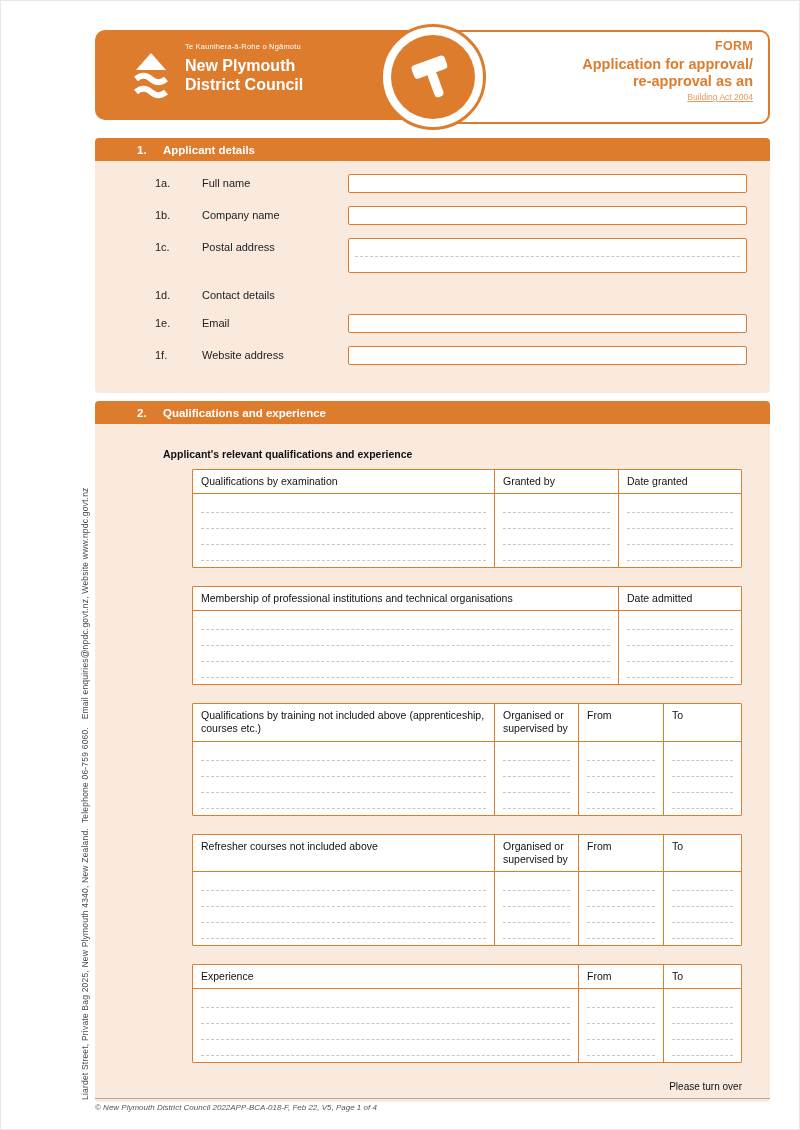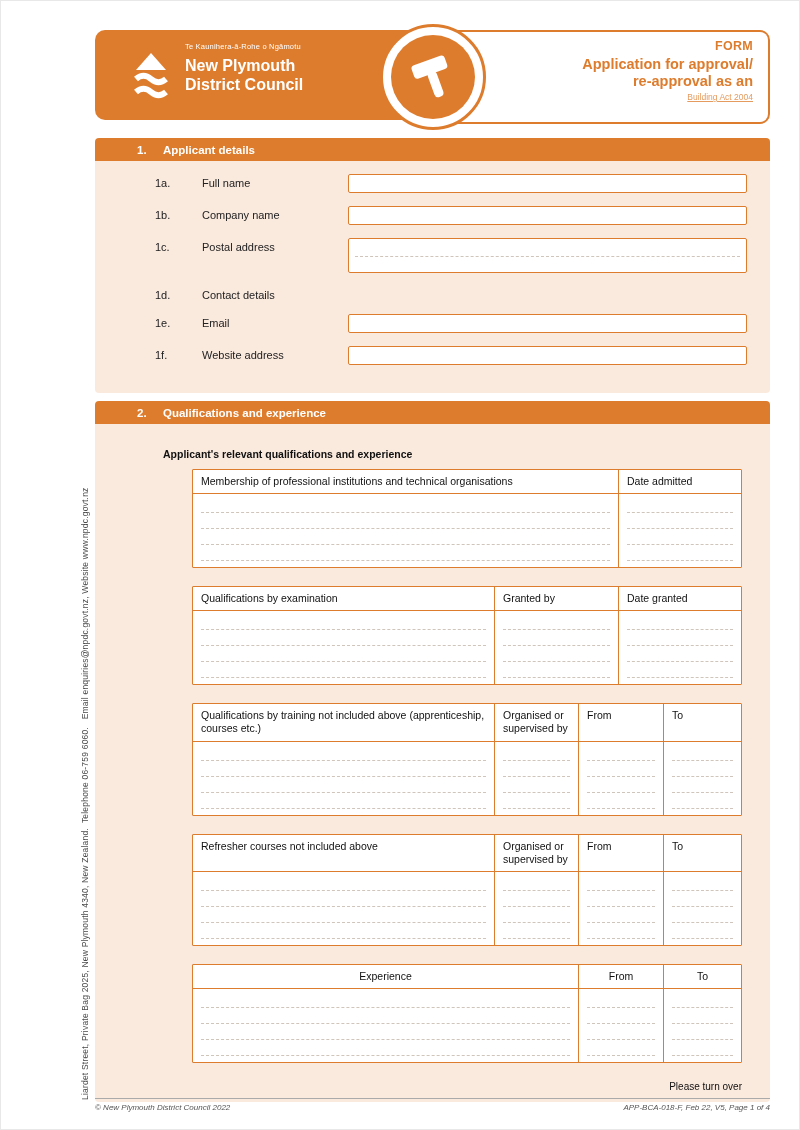--- a/index.html
+++ b/index.html
@@ -95,37 +95,37 @@
   
   .panel2 { padding:24px 28px 10px 68px; }
   .intro { font-size:10.5px; font-weight:bold; margin-bottom:9px; color:#111; }
   .qtable {
     display:grid; margin-left:29px; width:550px; margin-bottom:18px;
     background:#fff; border:1.5px solid var(--orange); border-radius:1px;
   }
   .t1 { grid-template-columns:302px 124px 1fr; }
   .t2 { grid-template-columns:426px 1fr; }
   .t3, .t4 { grid-template-columns:302px 84px 85px 1fr; }
-  .t5 { grid-template-columns:386px 85px 1fr;text-align:center; }
+  .t5 { grid-template-columns:386px 85px 1fr; }
   .qtable > div { border-right:1px solid var(--orange); }
   .qtable > div.lastcol { border-right:none; }
   .th {
     padding:5px 8px; font-size:10.5px; line-height:1.25; color:#111;
     border-bottom:1.5px solid var(--orange);
   }
   .td { padding:3px 8px 6px; }
   .wline { height:16px; border-bottom:1px dashed var(--dash); }
 
   .turn { text-align:right; font-size:10px; color:#111; margin-top:10px; }
 
   
   .footer {
     position:absolute; left:95px; width:675px; top:1098px;
     border-top:1px solid #aaa; padding-top:4px;
-    display:flex; justify-content:space-between;
+    display:flex; justify-content:flex-start;
     font-size:8px; font-style:italic; color:#555;
   }
 </style>
 </head>
 <body>
 
 <div class="page">
 
   <div class="sidebar-text">Liardet Street, Private Bag 2025, New Plymouth 4340, New Zealand.  Telephone 06-759 6060.   Email enquiries@npdc.govt.nz, Website www.npdc.govt.nz</div>
 
@@ -221,47 +221,47 @@
     </div>
 
     <div class="section-bar">
       <span class="num">2.</span>
       <span>Qualifications and experience</span>
     </div>
 
     <div class="panel panel2">
       <div class="intro">Applicant's relevant qualifications and experience</div>
 
-      <div class="qtable t2">
-        <div class="th">Membership of professional institutions and technical organisations</div>
-        <div class="th lastcol">Date admitted</div>
-        <div class="td">
-            <div class="wline"></div>
-            <div class="wline"></div>
-            <div class="wline"></div>
-            <div class="wline"></div>
-          </div>
-        <div class="td lastcol">
-            <div class="wline"></div>
-            <div class="wline"></div>
-            <div class="wline"></div>
-            <div class="wline"></div>
-          </div>
-      </div>
-
       <div class="qtable t1">
         <div class="th">Qualifications by examination</div>
         <div class="th">Granted by</div>
         <div class="th lastcol">Date granted</div>
         <div class="td">
             <div class="wline"></div>
             <div class="wline"></div>
             <div class="wline"></div>
             <div class="wline"></div>
           </div>
+        <div class="td">
+            <div class="wline"></div>
+            <div class="wline"></div>
+            <div class="wline"></div>
+            <div class="wline"></div>
+          </div>
+        <div class="td lastcol">
+            <div class="wline"></div>
+            <div class="wline"></div>
+            <div class="wline"></div>
+            <div class="wline"></div>
+          </div>
+      </div>
+
+      <div class="qtable t2">
+        <div class="th">Membership of professional institutions and technical organisations</div>
+        <div class="th lastcol">Date admitted</div>
         <div class="td">
             <div class="wline"></div>
             <div class="wline"></div>
             <div class="wline"></div>
             <div class="wline"></div>
           </div>
         <div class="td lastcol">
             <div class="wline"></div>
             <div class="wline"></div>
             <div class="wline"></div>

